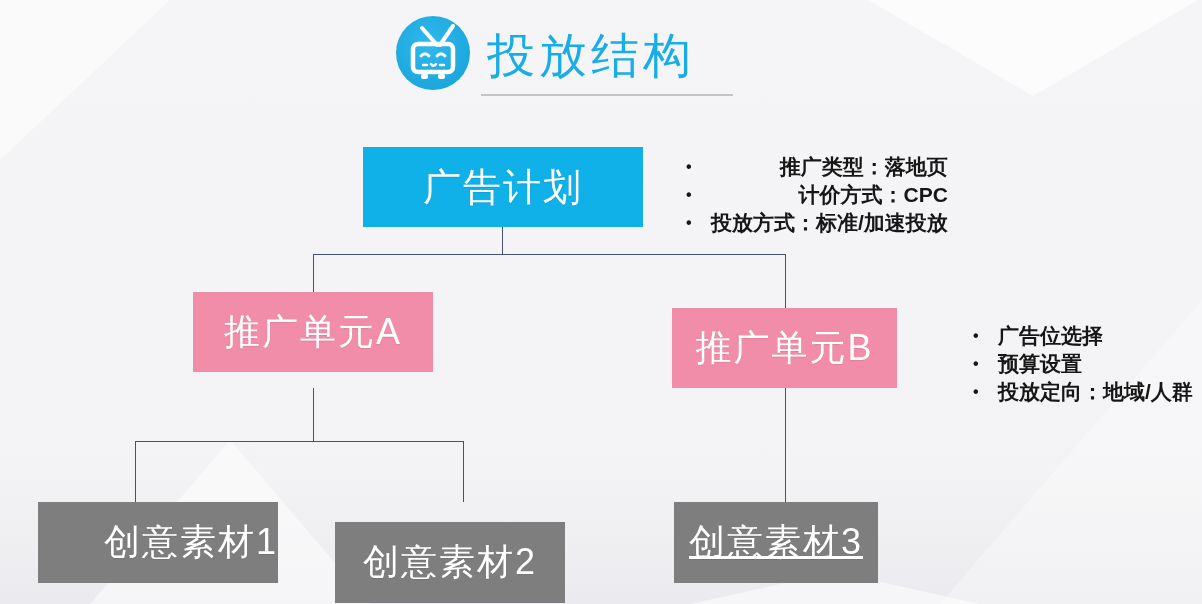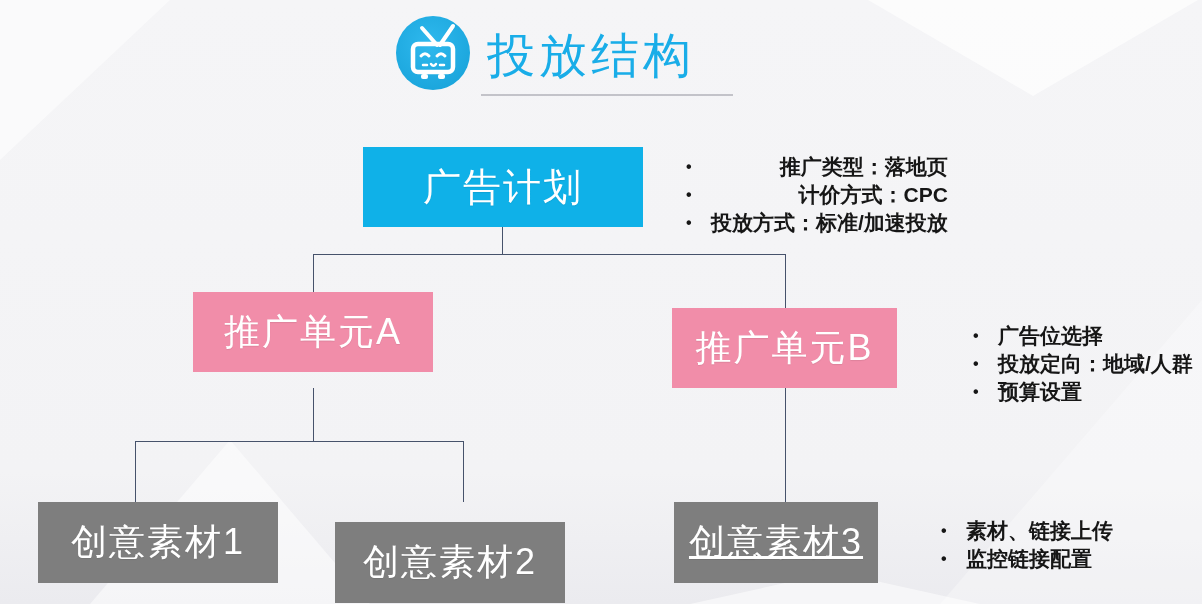--- a/index.html
+++ b/index.html
@@ -31,21 +31,21 @@
   .node{
     position:absolute;display:flex;align-items:center;justify-content:center;
     color:#ffffff;letter-spacing:2px;white-space:nowrap;
     text-shadow:0 1px 1px rgba(0,0,0,.08);
   }
   .node-plan{left:363px;top:147px;width:280px;height:80px;background:#0fb1e8;font-size:38px;}
   .node-unit{background:#f18da9;font-size:36px;}
   .node-unit-a{left:193px;top:292px;width:240px;height:80px;justify-content:center;}
   .node-unit-b{left:672px;top:308px;width:225px;height:80px;}
   .node-mat{background:#7e7e7e;font-size:36px;}
-  .node-mat-1{left:38px;top:502px;width:240px;height:81px;}
+  .node-mat-1{left:38px;top:502px;width:240px;height:81px;justify-content:flex-end;}
   .node-mat-2{left:335px;top:502px;width:230px;height:81px;margin-top:20px;}
   .node-mat-3{left:674px;top:502px;width:204px;height:81px;text-decoration:underline;}
 
   .cline{position:absolute;background:#46526b;}
 
   .notes{position:absolute;list-style:none;margin:0;padding:0;color:#161616;
          font-size:21px;font-weight:600;line-height:28px;white-space:nowrap;}
   .notes li{position:relative;padding-left:28px;}
   .notes li::before{content:"•";position:absolute;left:3px;top:0;font-size:16px;color:#161616;}
   .notes-plan{left:683px;top:153px;text-align:right;}
@@ -102,39 +102,35 @@
   <div class="cline" style="left:785px;top:254px;width:1px;height:54px;"></div>
 
   <div class="node node-unit node-unit-a">
     <span>推广单元A</span>
   </div>
   <div class="node node-unit node-unit-b">
     <span>推广单元B</span>
   </div>
   <ul class="notes notes-unit">
     <li><span>广告位选择</span></li>
+    <li><span>预算设置</span></li>
     <li><span>投放定向：地域/人群</span></li>
-    <li><span>预算设置</span></li>
   </ul>
 
   <div class="cline" style="left:313px;top:388px;width:1px;height:54px;"></div>
   <div class="cline" style="left:135px;top:441px;width:329px;height:1px;"></div>
   <div class="cline" style="left:135px;top:441px;width:1px;height:61px;"></div>
   <div class="cline" style="left:463px;top:441px;width:1px;height:61px;"></div>
 
   <div class="cline" style="left:785px;top:388px;width:1px;height:114px;"></div>
 
   <div class="node node-mat node-mat-1">
     <span>创意素材1</span>
   </div>
   <div class="node node-mat node-mat-2">
     <span>创意素材2</span>
   </div>
   <div class="node node-mat node-mat-3">
     <span>创意素材3</span>
   </div>
-  <ul class="notes notes-mat">
-    <li><span>素材、链接上传</span></li>
-    <li><span>监控链接配置</span></li>
-  </ul>
 
 
 </div>
 
 </body></html>

